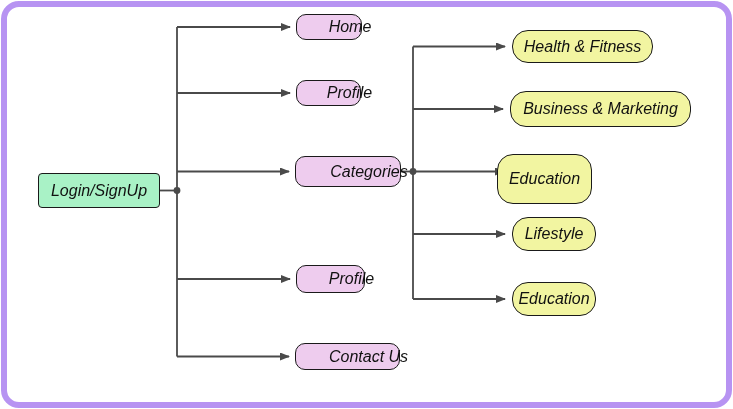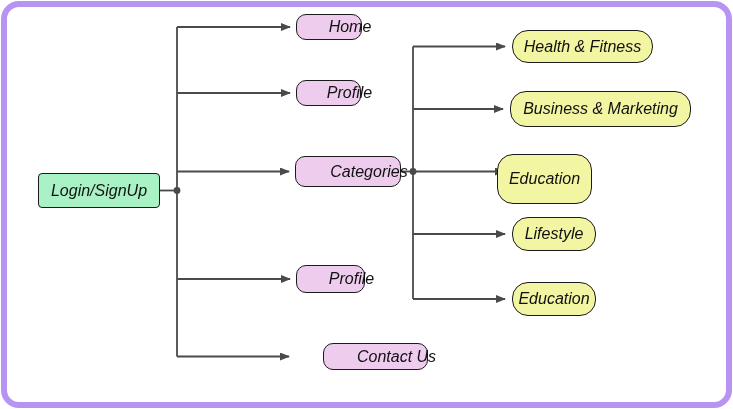--- a/index.html
+++ b/index.html
@@ -102,21 +102,21 @@
   </div>
   <div class="node l1" style="left:296px;top:80px;width:65px;height:26px;">
     <span>Profile</span>
   </div>
   <div class="node l1" style="left:295px;top:156px;width:106px;height:31px;">
     <span>Categories</span>
   </div>
   <div class="node l1" style="left:296px;top:265px;width:69px;height:28px;">
     <span>Profile</span>
   </div>
-  <div class="node l1" style="left:295px;top:343px;width:105px;height:27px;margin-left:28px;">
+  <div class="node l1" style="left:295px;top:343px;width:105px;height:27px;">
     <span>Contact Us</span>
   </div>
 
   <div class="node l2" style="left:512px;top:30px;width:141px;height:33px;">
     <span>Health &amp; Fitness</span>
   </div>
   <div class="node l2" style="left:510px;top:91px;width:181px;height:36px;">
     <span>Business &amp; Marketing</span>
   </div>
   <div class="node l2" style="left:497px;top:154px;width:95px;height:50px;">

